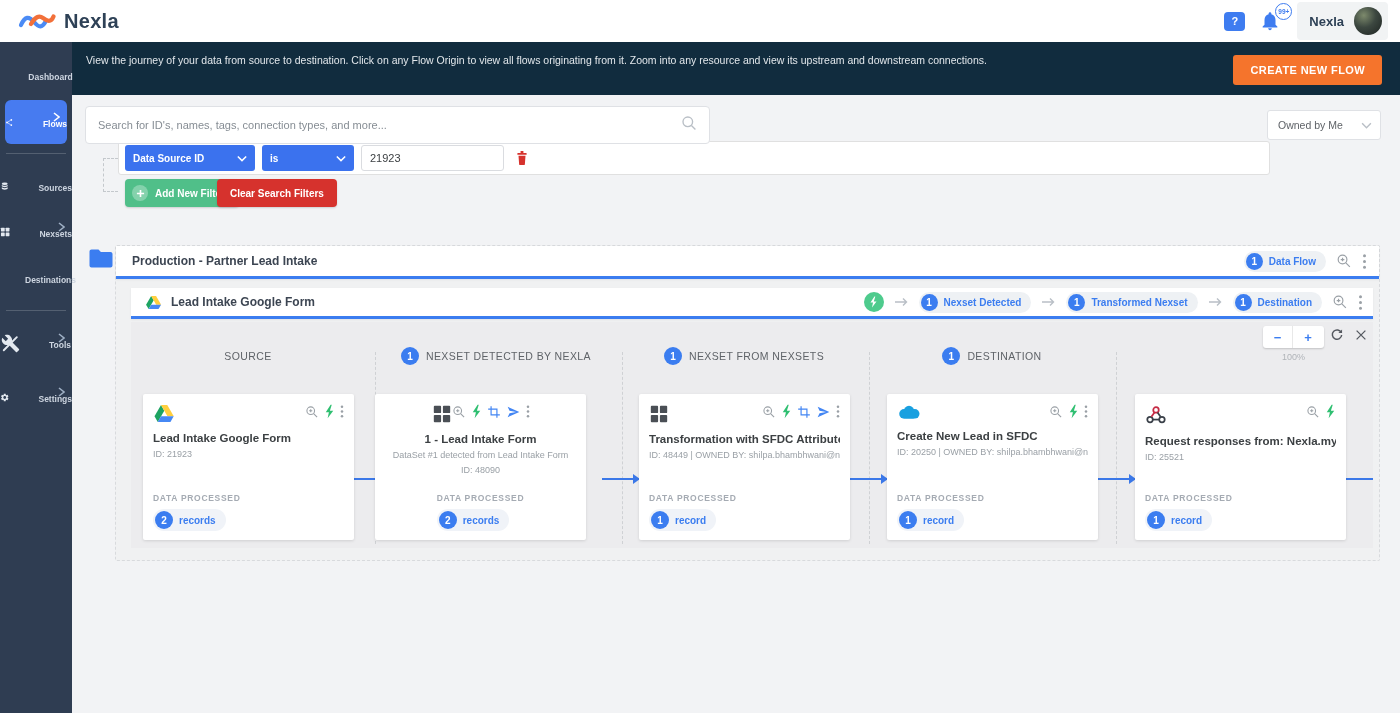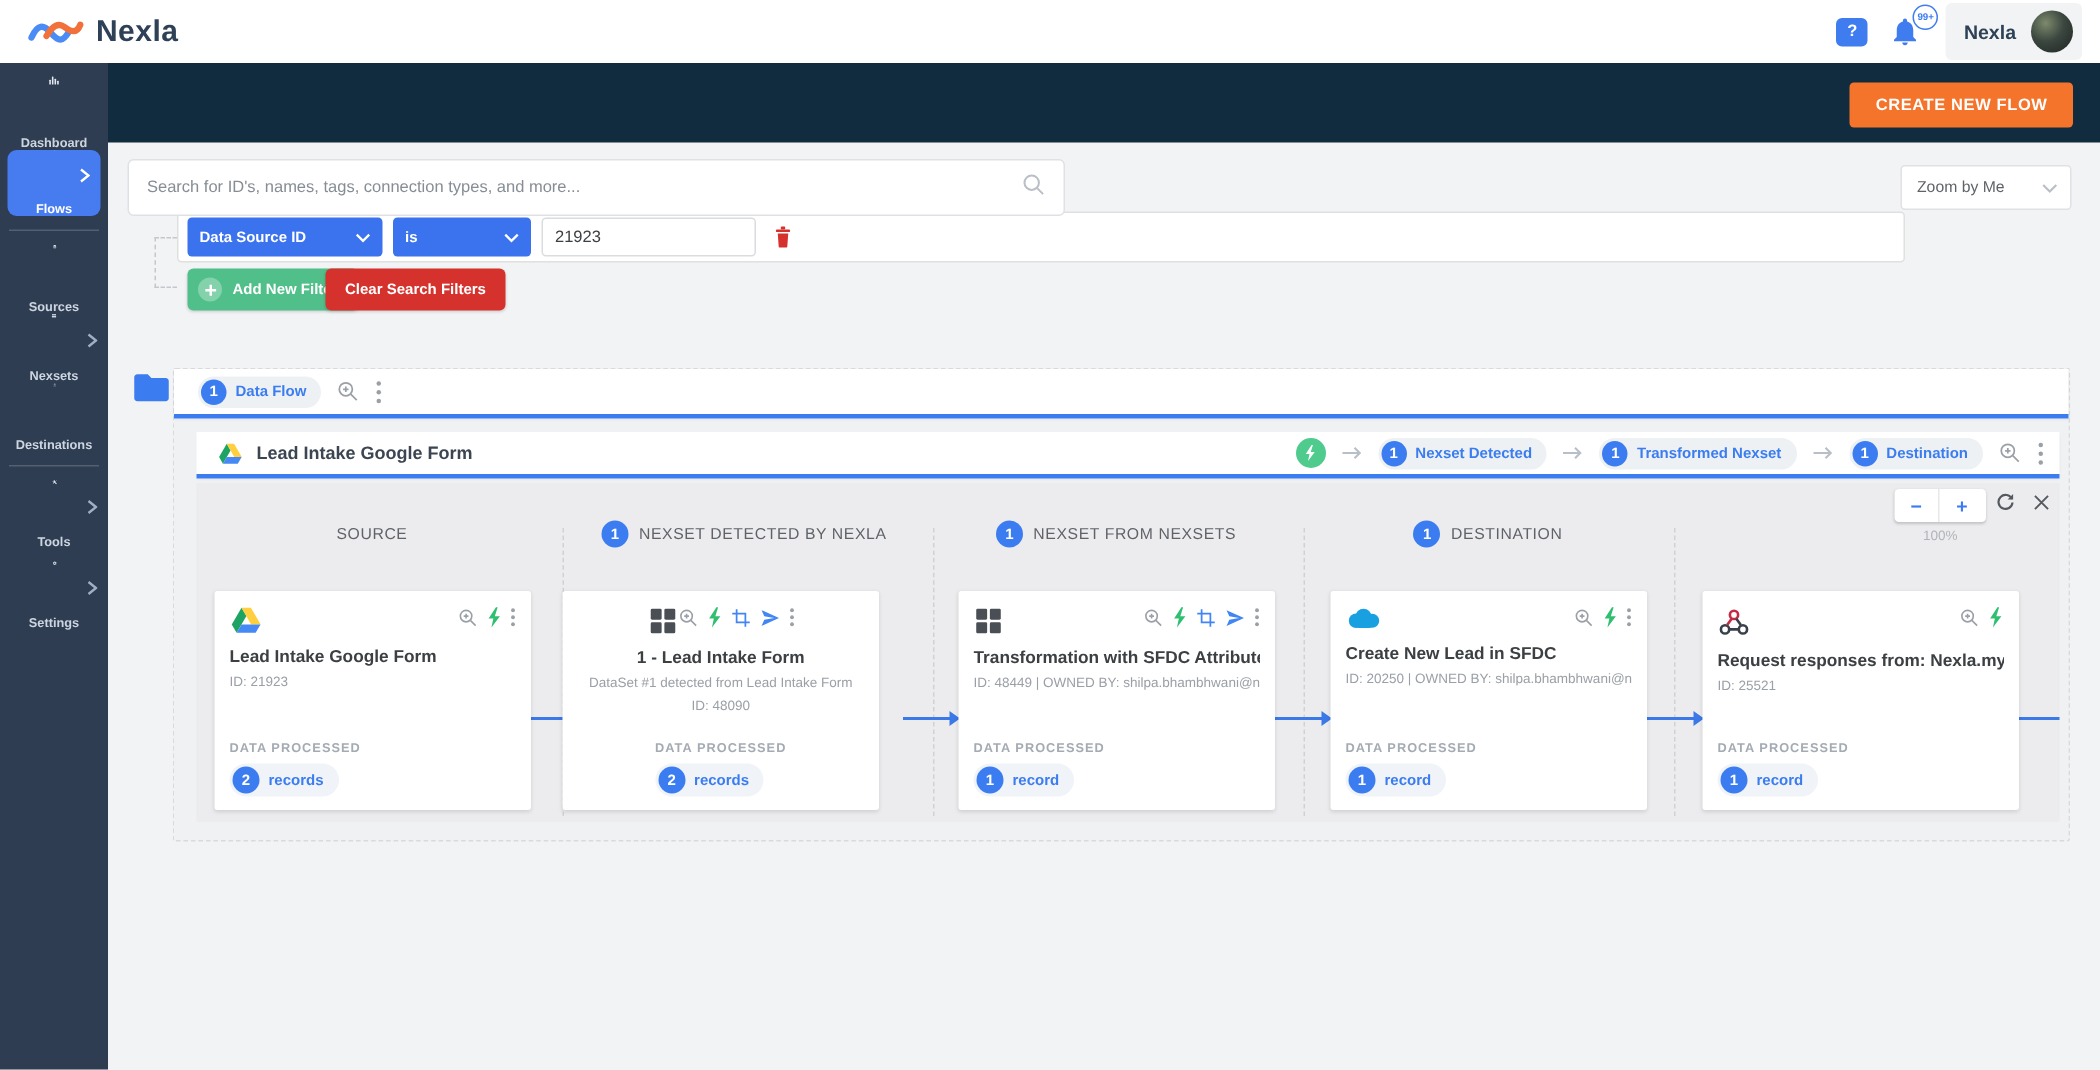--- a/index.html
+++ b/index.html
@@ -19,21 +19,21 @@
     background:#fff; border:1.5px solid #3e7cf0; color:#3e7cf0; font-size:6.5px; font-weight:bold;
     display:flex; align-items:center; justify-content:center; }
   .user-chip { display:flex; align-items:center; gap:10px; background:#f1f3f4; border-radius:4px;
     padding:5px 6px 5px 12px; }
   .user-name { font-size:13px; font-weight:bold; color:#2e4156; }
   .avatar { width:28px; height:28px; border-radius:50%;
     background:radial-gradient(circle at 35% 30%, #7d8a6c 0%, #3c4740 45%, #1d2321 100%); }
 
   
   .sidebar { position:absolute; left:0; top:42px; width:72px; height:671px; background:#2f3d52; z-index:20; }
-  .side-item { position:relative; width:72px; display:flex; flex-direction:column; align-items:center;
+  .side-item { position:relative; width:72px; display:flex; flex-direction:row; align-items:center;
     justify-content:center; cursor:pointer;gap:29px; }
   .side-item .lbl { font-size:8.5px; color:#cdd5e0; margin-top:4px; font-weight:bold; }
   .side-item svg { display:block; }
   .side-item .chev { position:absolute; right:7px; top:50%; margin-top:-10px; }
   .side-active { background:#477bf0; border-radius:6px; width:62px; margin:0 5px; }
   .side-active .lbl { color:#fff; }
   .side-div { height:1px; background:rgba(255,255,255,.18); margin:9px 6px; }
 
   
   .page-head { position:absolute; left:72px; top:42px; width:1328px; height:53px; background:#112c3e; z-index:10;
@@ -243,36 +243,37 @@
     <span class="lbl">Settings</span>
     <span class="chev">
       <svg width="7" height="10" viewBox="0 0 7 10">
           <path d="M1 1l5 4-5 4" stroke="#9fb0c5" stroke-width="1.6" fill="none"></path>
         </svg>
     </span>
   </div>
 </div>
 
 <div class="page-head">
+  <div class="page-sub">View the journey of your data from source to destination. Click on any Flow Origin to view all flows originating from it. Zoom into any resource and view its upstream and downstream connections.</div>
   <button class="create-btn">CREATE NEW FLOW</button>
 </div>
 
 <div class="search-box">
   <input type="text" placeholder="Search for ID's, names, tags, connection types, and more..." style="">
   <span class="search-glyph">
     <svg width="16" height="16" viewBox="0 0 20 20">
         <g stroke="#b9bfc6" stroke-width="1.7" fill="none">
           <circle cx="8.5" cy="8.5" r="6"></circle>
           <path d="M13 13l5 5"></path>
         </g>
       </svg>
   </span>
 </div>
 <div class="owner-select">
-  <span>Zoom by Me</span>
+  <span>Owned by Me</span>
   <svg width="11" height="7" viewBox="0 0 12 8">
       <path d="M1 1.5l5 5 5-5" stroke="#b9bfc6" stroke-width="1.6" fill="none"></path>
     </svg>
 </div>
 
 <div class="bracket"></div>
 <div class="filter-bar">
   <div class="blue-select" style="width:130px;margin-left:6px;">
     <span>Data Source ID</span>
     <svg width="10" height="7" viewBox="0 0 12 8">
@@ -307,20 +308,21 @@
 <button class="clear-btn">Clear Search Filters</button>
 
 <span class="folder">
   <svg width="26" height="21" viewBox="0 0 26 21">
       <path d="M1.5 3.5c0-1.1.9-2 2-2h7l2.4 2.5h9.6c1.1 0 2 .9 2 2v11.5c0 1.1-.9 2-2 2h-19c-1.1 0-2-.9-2-2z" fill="#3b7df0"></path>
     </svg>
 </span>
 
 <div class="group-box">
   <div class="group-head">
+    <span class="group-title">Production - Partner Lead Intake</span>
     <span class="head-right">
       <span class="pill">
         <span class="num">1</span>
         <span class="plbl">Data Flow</span>
       </span>
       <span style="display:inline-flex;cursor:pointer;">
         <svg width="16" height="16" viewBox="0 0 22 22">
             <g stroke="#9aa0a6" stroke-width="1.6" fill="none">
               <circle cx="9" cy="9" r="6"></circle>
               <path d="M13.5 13.5L19 19"></path>

